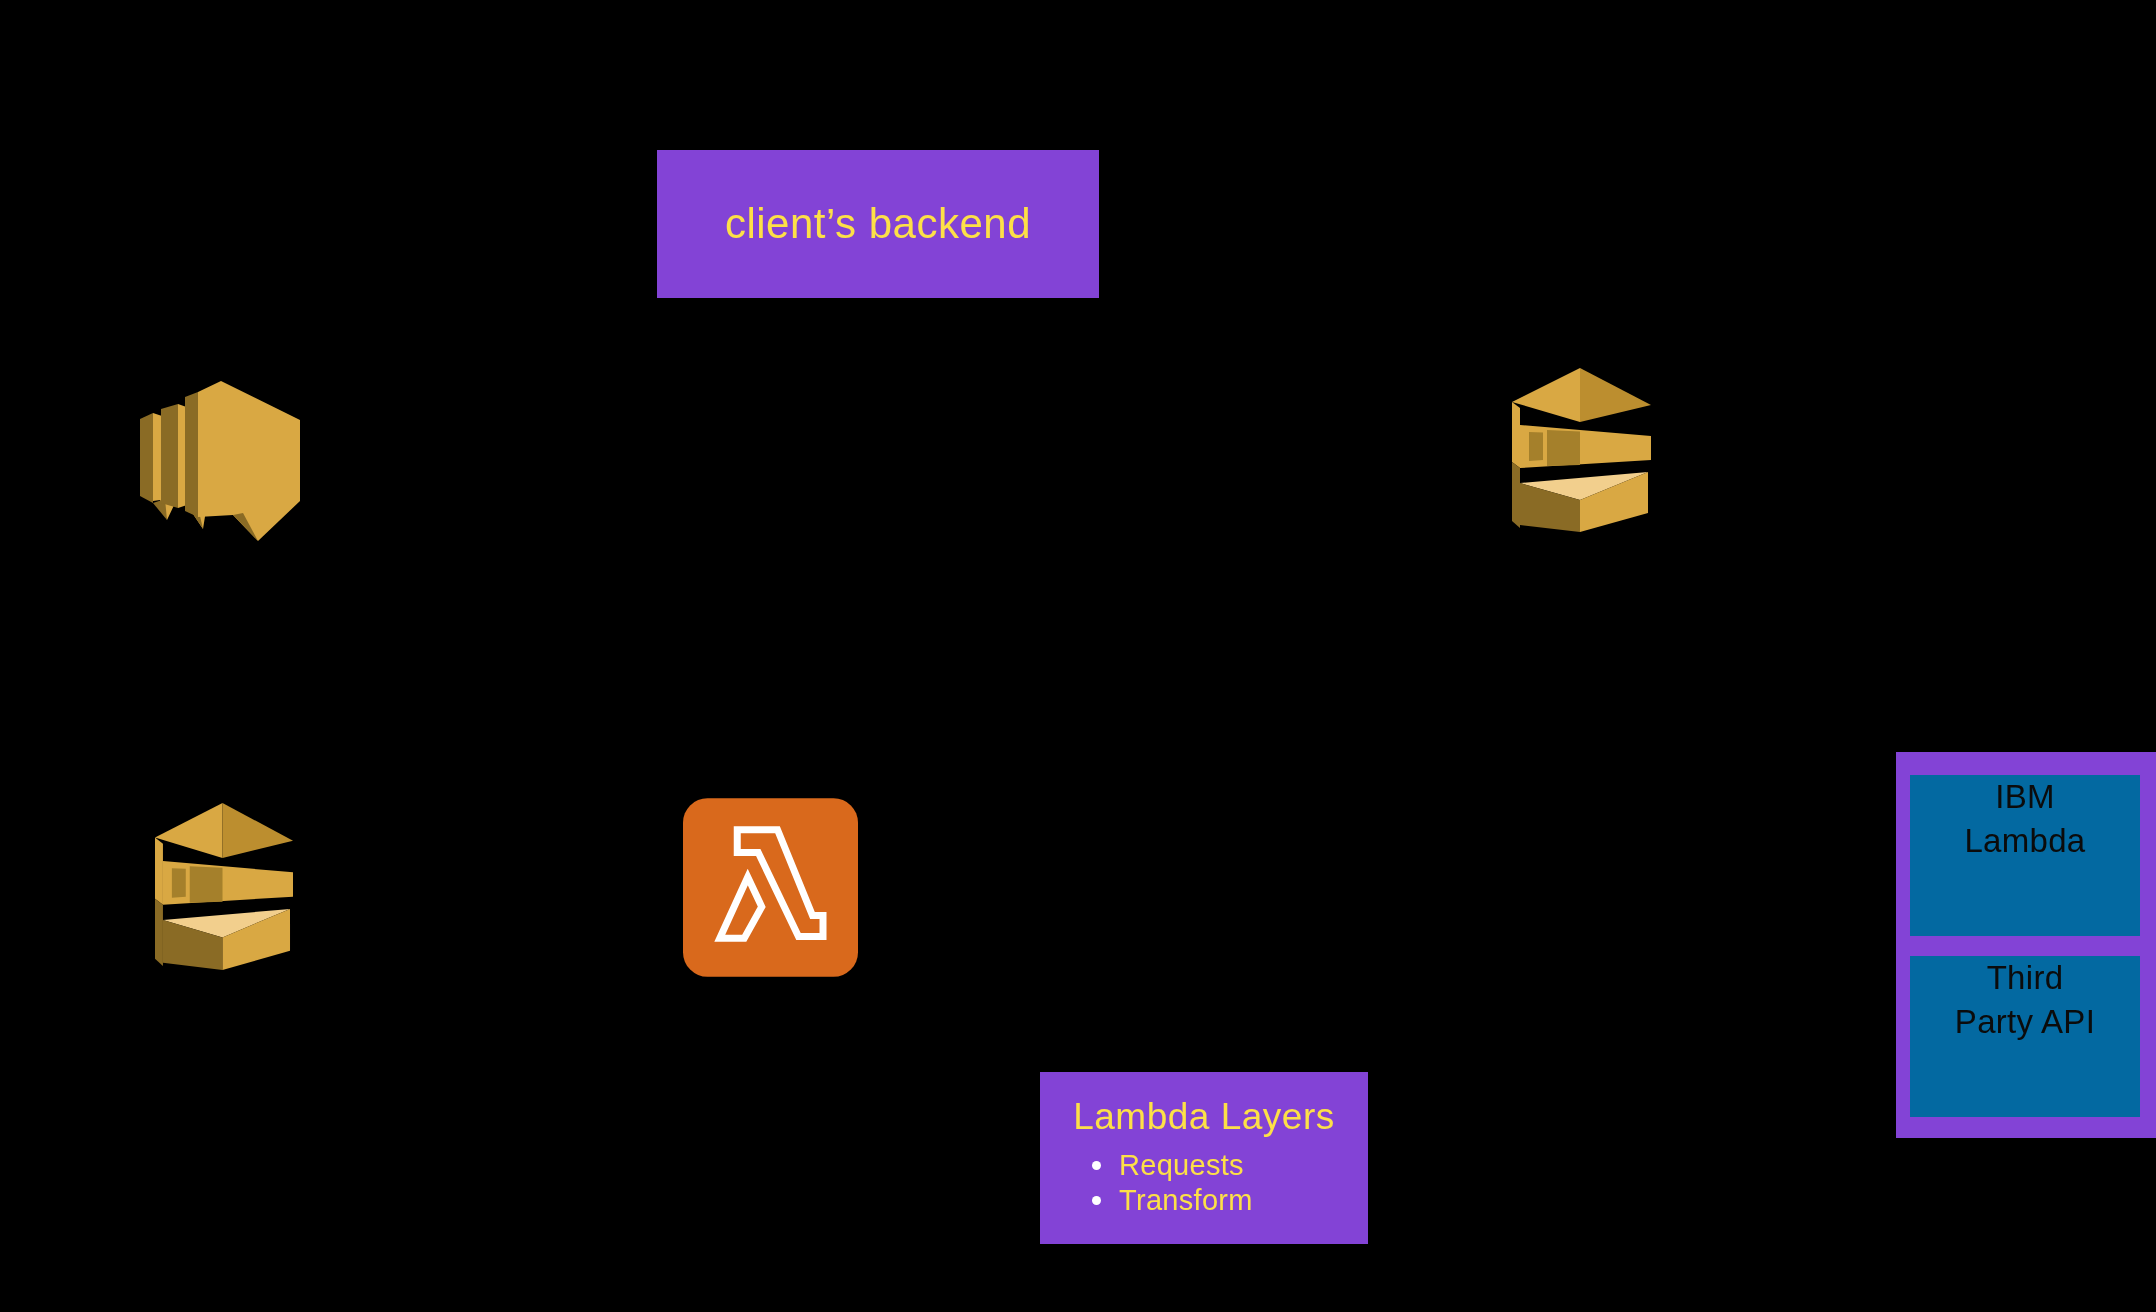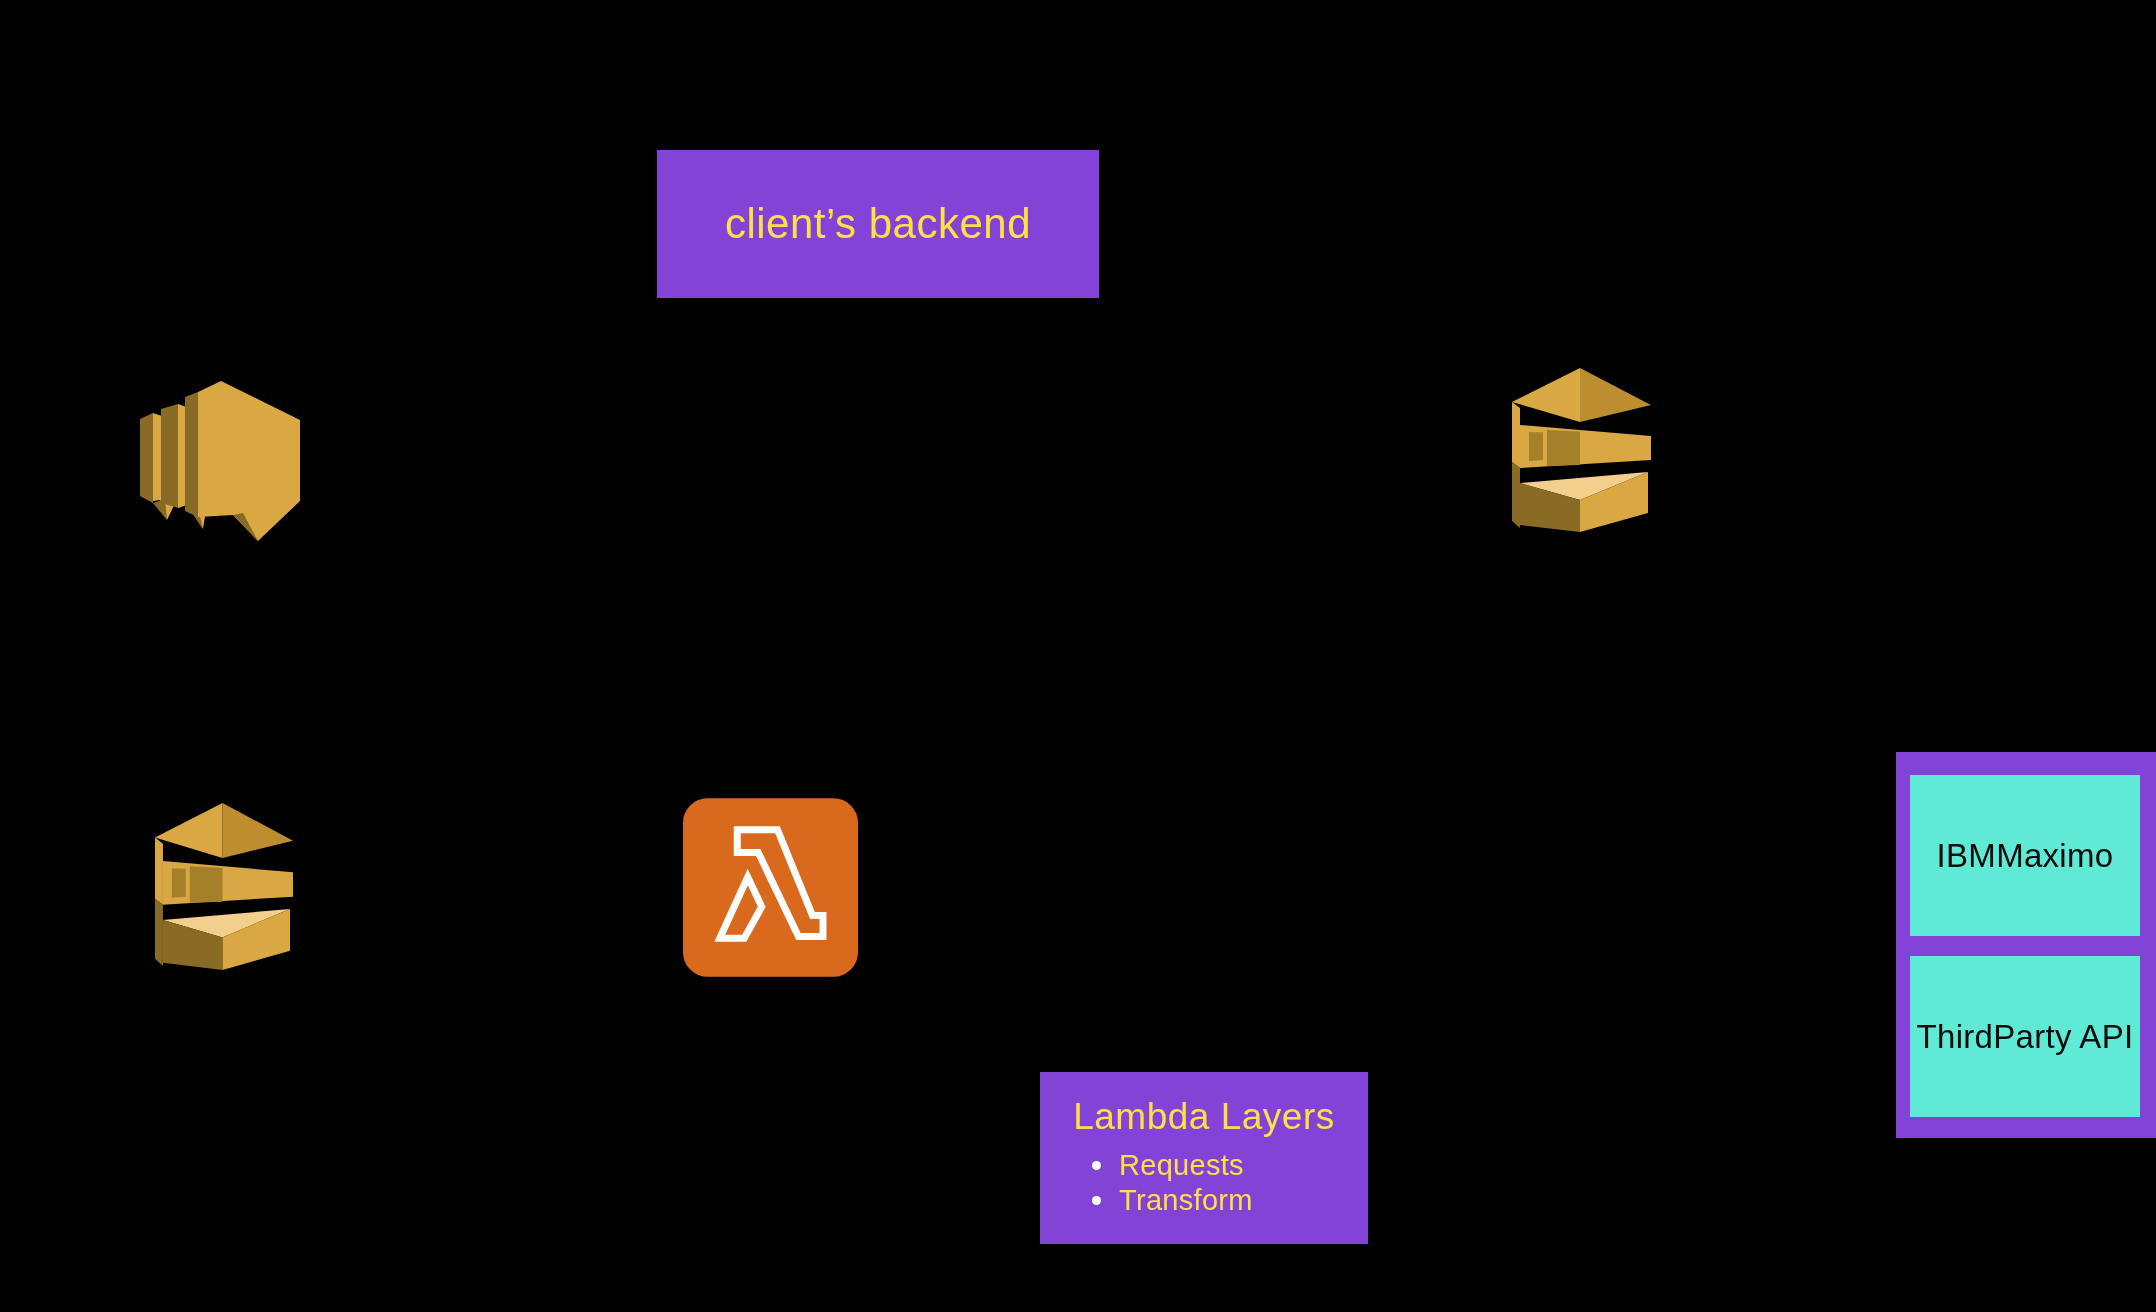--- a/index.html
+++ b/index.html
@@ -51,24 +51,24 @@
   
   .external-container {
     left: 1896px; top: 752px; width: 262px; height: 386px;
     background: #8343D6;
     box-sizing: border-box;
     padding: 23px 18px 21px 14px;
     display: flex; flex-direction: column; gap: 20px;
   }
   .external-box {
     flex: 1 1 0;
-    background: #5eead4;
+    background: #0369a1;
     color: #0b0b0b;
-    display: flex; flex-direction: row;
-    align-items: center; justify-content: center;
+    display: flex; flex-direction: column;
+    align-items: center; 
     font-size: 33px; font-weight: 500;
     line-height: 44px; letter-spacing: 0.3px;
     text-align: center;
   }
 
   svg { display: block; }
 </style>
 </head>
 <body>
 
@@ -140,21 +140,21 @@
       <li>
         <span class="bullet-dot"></span>
         <span>Transform</span>
       </li>
     </ul>
   </div>
 
   <div class="abs external-container">
     <div class="external-box">
       <span>IBM</span>
-      <span>Maximo</span>
+      <span>Lambda</span>
     </div>
     <div class="external-box">
       <span>Third</span>
       <span>Party API</span>
     </div>
   </div>
 
 </div>
 
 </body></html>

